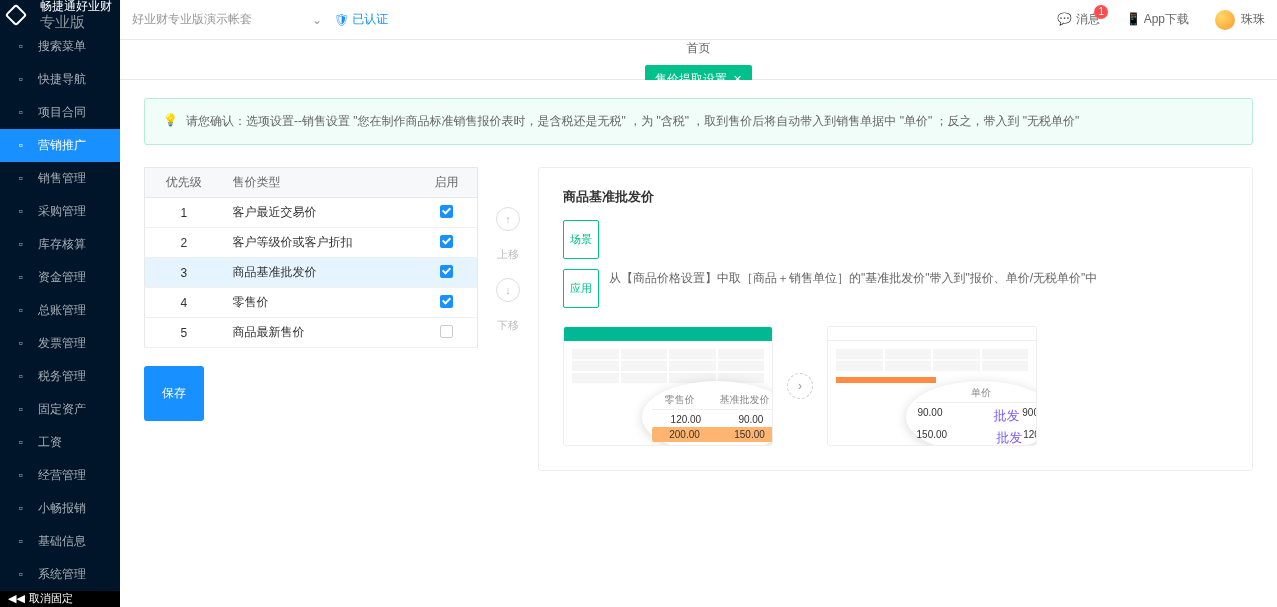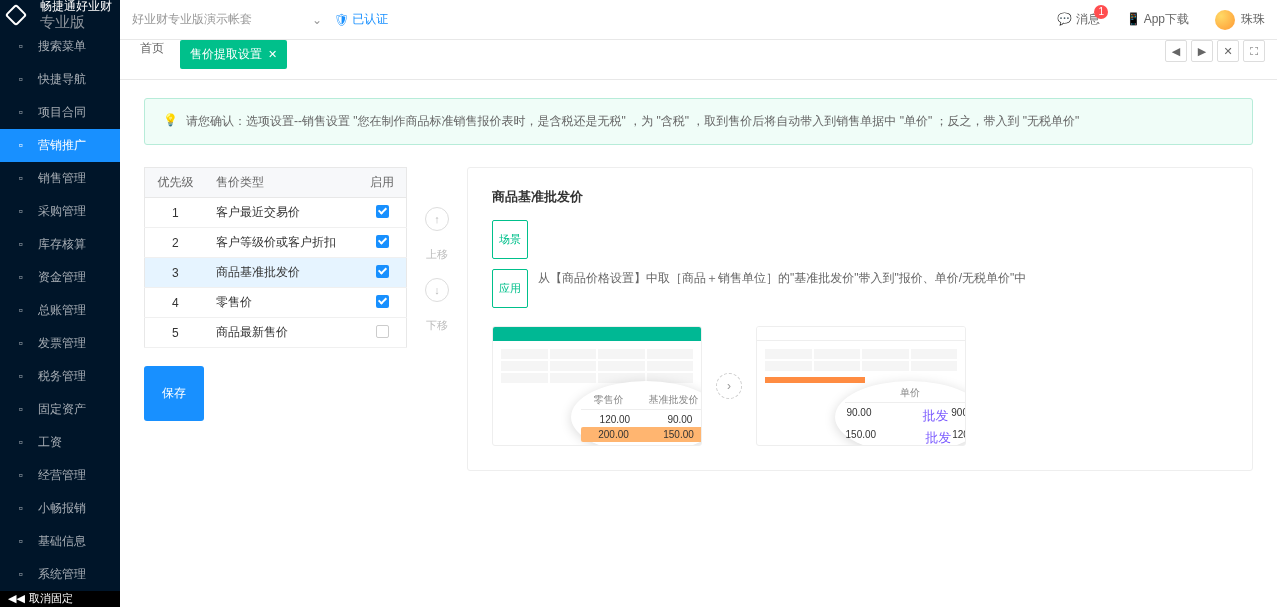--- a/index.html
+++ b/index.html
@@ -16,32 +16,32 @@
 .pin-bar{height:22px;background:#000;color:#fff;display:flex;align-items:center;padding:0 8px;font-size:11px;gap:4px;margin-top:auto;}
 .main{flex:1;display:flex;flex-direction:column;min-width:0;}
 .topbar{height:40px;border-bottom:1px solid #e8e8e8;display:flex;align-items:center;padding:8px 12px;gap:12px;}
 .acct-sel{color:#999;display:flex;align-items:center;gap:60px;}
 .verified{color:#1890ff;display:flex;align-items:center;gap:3px;}
 .top-right{margin-left:auto;display:flex;align-items:center;gap:26px;color:#666;}
 .msg-badge{position:relative;}
 .badge-dot{position:absolute;top:-6px;right:-8px;background:#ff4d4f;color:#fff;border-radius:8px;font-size:10px;padding:0 4px;line-height:14px;}
 .avatar{width:20px;height:20px;border-radius:50%;background:radial-gradient(circle at 30% 30%,#ffd966,#ff9933);}
 .user{display:flex;align-items:center;gap:6px;}
-.tabbar{height:40px;border-bottom:1px solid #e8e8e8;display:flex;align-items:flex-start;padding:0 12px;gap:8px;}
+.tabbar{height:40px;border-bottom:1px solid #e8e8e8;display:flex;align-items:center;padding:0 12px;gap:8px;flex-direction:column;}
 .tab-home{color:#666;padding:0 8px;cursor:pointer;}
 .tab-active{background:#00c08b;color:#fff;padding:6px 10px;border-radius:2px;display:flex;align-items:center;gap:6px;cursor:pointer;}
 .tab-close{font-size:11px;}
 .tab-tools{margin-left:auto;display:flex;gap:4px;}
 .tool-btn{width:22px;height:22px;border:1px solid #ddd;border-radius:2px;display:flex;align-items:center;justify-content:center;color:#666;cursor:pointer;font-size:11px;}
 .content{flex:1;padding:18px 24px;overflow:auto;background:#fff;}
 .page-title{font-size:14px;color:#333;margin-bottom:18px;}
 .tip-box{background:#f0fdf8;border:1px solid #b7ecd9;border-radius:3px;padding:14px 18px;color:#666;font-size:12px;display:flex;gap:8px;margin-bottom:22px;}
 .tip-icon{color:#999;}
 .lower{display:flex;gap:18px;align-items:flex-start;}
-.left-col{width:263px;}
+.left-col{width:334px;}
 .tbl{width:100%;border-collapse:collapse;border:1px solid #e8e8e8;}
 .tbl th{background:#f7f8fa;color:#666;font-weight:normal;text-align:left;padding:6px 10px;border-bottom:1px solid #e8e8e8;font-size:12px;}
 .tbl th.cen,.tbl td.cen{text-align:center;}
 .tbl td{padding:6px 10px;border-bottom:1px solid #f0f0f0;font-size:12px;}
 .tbl tr.sel td{background:#e6f4ff;}
 .chk{width:13px;height:13px;border-radius:2px;display:inline-block;background:#1890ff;position:relative;}
 .chk::after{content:"";position:absolute;left:4px;top:1px;width:3px;height:6px;border:solid #fff;border-width:0 2px 2px 0;transform:rotate(45deg);}
 .chk.off{background:#fff;border:1px solid #ccc;}
 .chk.off::after{display:none;}
 .save-btn{margin-top:18px;background:#1890ff;color:#fff;border:none;padding:19px 18px;border-radius:3px;cursor:pointer;font-size:12px;}

